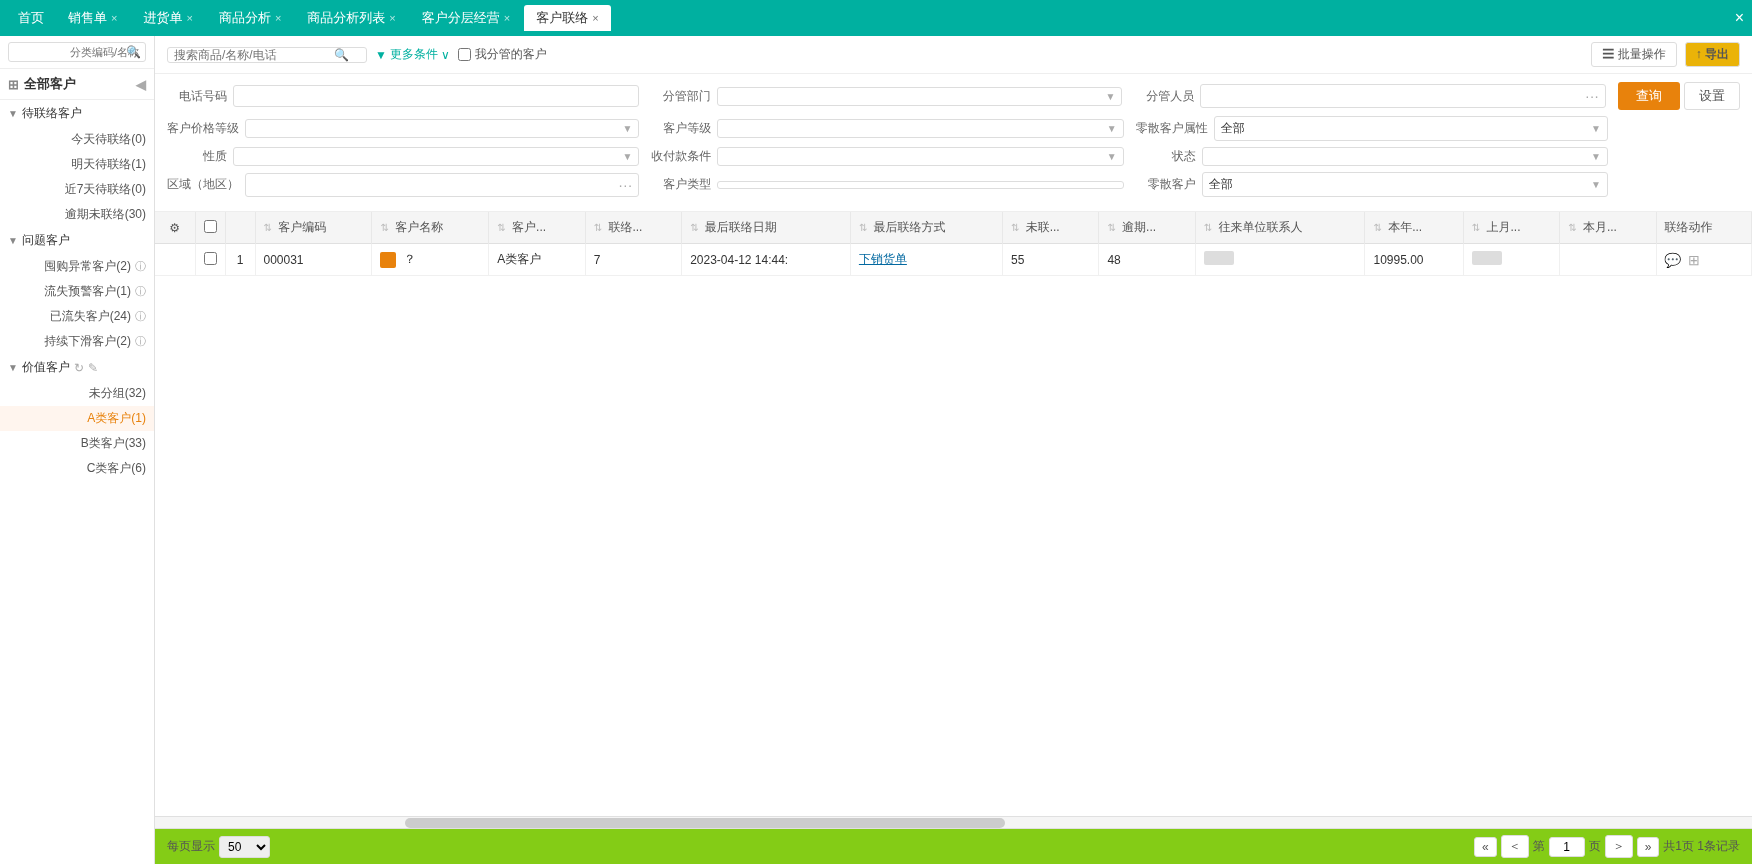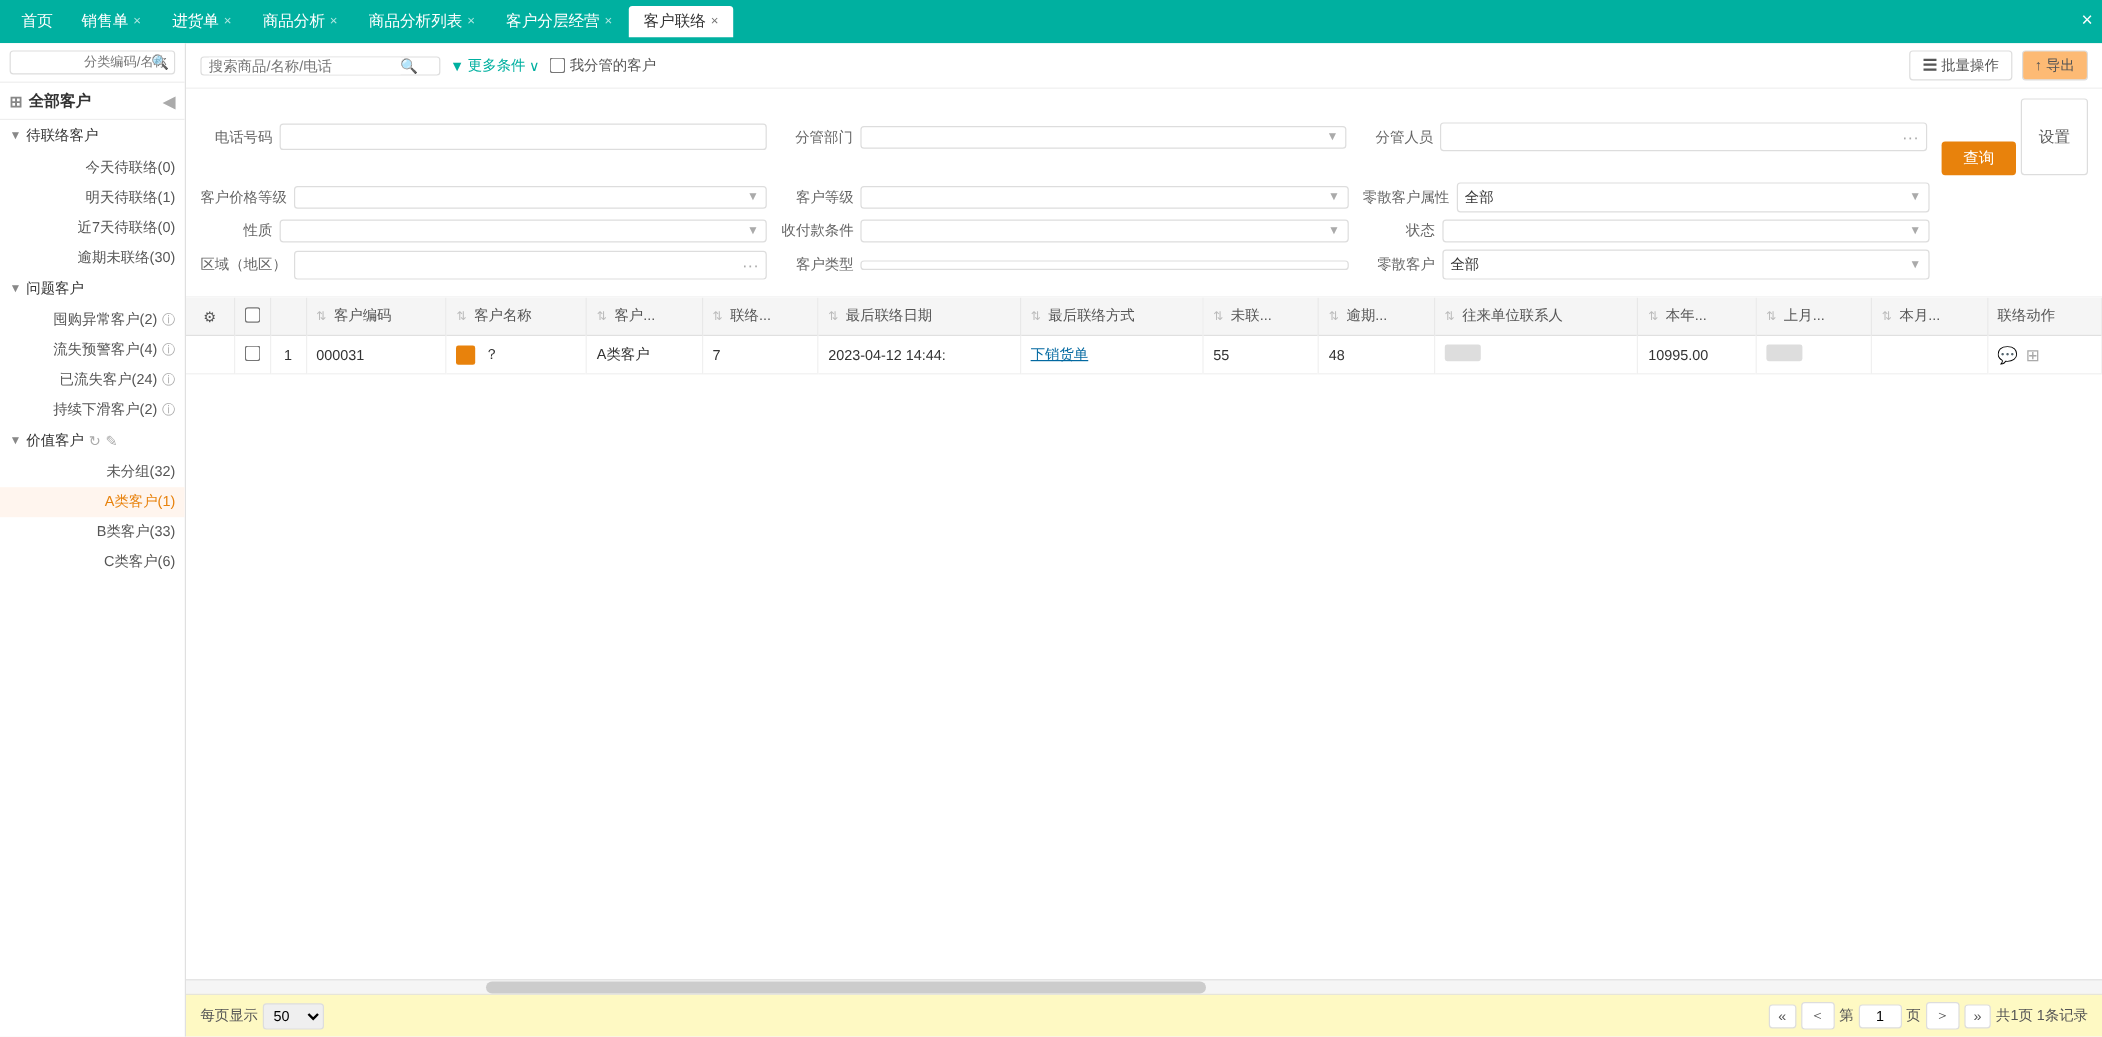--- a/index.html
+++ b/index.html
@@ -189,26 +189,27 @@
       border: 1px solid #ddd;
       background: #fff;
       padding: 3px 10px;
       border-radius: 3px;
       cursor: pointer;
       font-size: 12px;
       color: #555;
     }
     .btn-export {
       border: 1px solid #ddd;
-      background: #fdba74;
+      background: #eab308;
       padding: 3px 10px;
       border-radius: 3px;
       cursor: pointer;
       font-size: 12px;
       color: #555;
+      font-weight: bold;
     }
 
     
     .adv-filters {
       background: #fff;
       padding: 8px 12px;
       border-bottom: 1px solid #eee;
     }
     .filter-row {
       display: flex;
@@ -257,21 +258,21 @@
       border: none;
       padding: 5px 18px;
       border-radius: 3px;
       cursor: pointer;
       font-size: 13px;
     }
     .btn-settings {
       background: #fff;
       color: #555;
       border: 1px solid #ddd;
-      padding: 22px 14px;
+      padding: 4px 14px;
       border-radius: 3px;
       cursor: pointer;
       font-size: 13px;
     }
     .filter-btns {
       display: flex;
       gap: 4px;
       align-items: flex-end;
     }
 
@@ -317,21 +318,21 @@
       color: #0369a1;
       cursor: pointer;
       text-decoration: underline;
     }
     .settings-col { width: 40px; text-align: center; }
     .check-col { width: 30px; text-align: center; }
     .num-col { width: 30px; text-align: center; }
 
     
     .bottom-bar {
-      background: #fef9c3;
+      background: #84cc16;
       border-top: 1px solid #e0e0e0;
       padding: 6px 12px;
       display: flex;
       align-items: center;
       gap: 10px;
       font-size: 12px;
       color: #555;
     }
     .scrollbar-area {
       height: 12px;
@@ -469,21 +470,21 @@
 
     <div class="sidebar-group-title">
       <span class="arrow">▼</span>
       <span>问题客户</span>
     </div>
     <div class="sidebar-item">
       <span>囤购异常客户(2)</span>
       <span class="item-icon">ⓘ</span>
     </div>
     <div class="sidebar-item">
-      <span>流失预警客户(4)</span>
+      <span>流失预警客户(1)</span>
       <span class="item-icon">ⓘ</span>
     </div>
     <div class="sidebar-item">
       <span>已流失客户(24)</span>
       <span class="item-icon">ⓘ</span>
     </div>
     <div class="sidebar-item">
       <span>持续下滑客户(2)</span>
       <span class="item-icon">ⓘ</span>
     </div>

